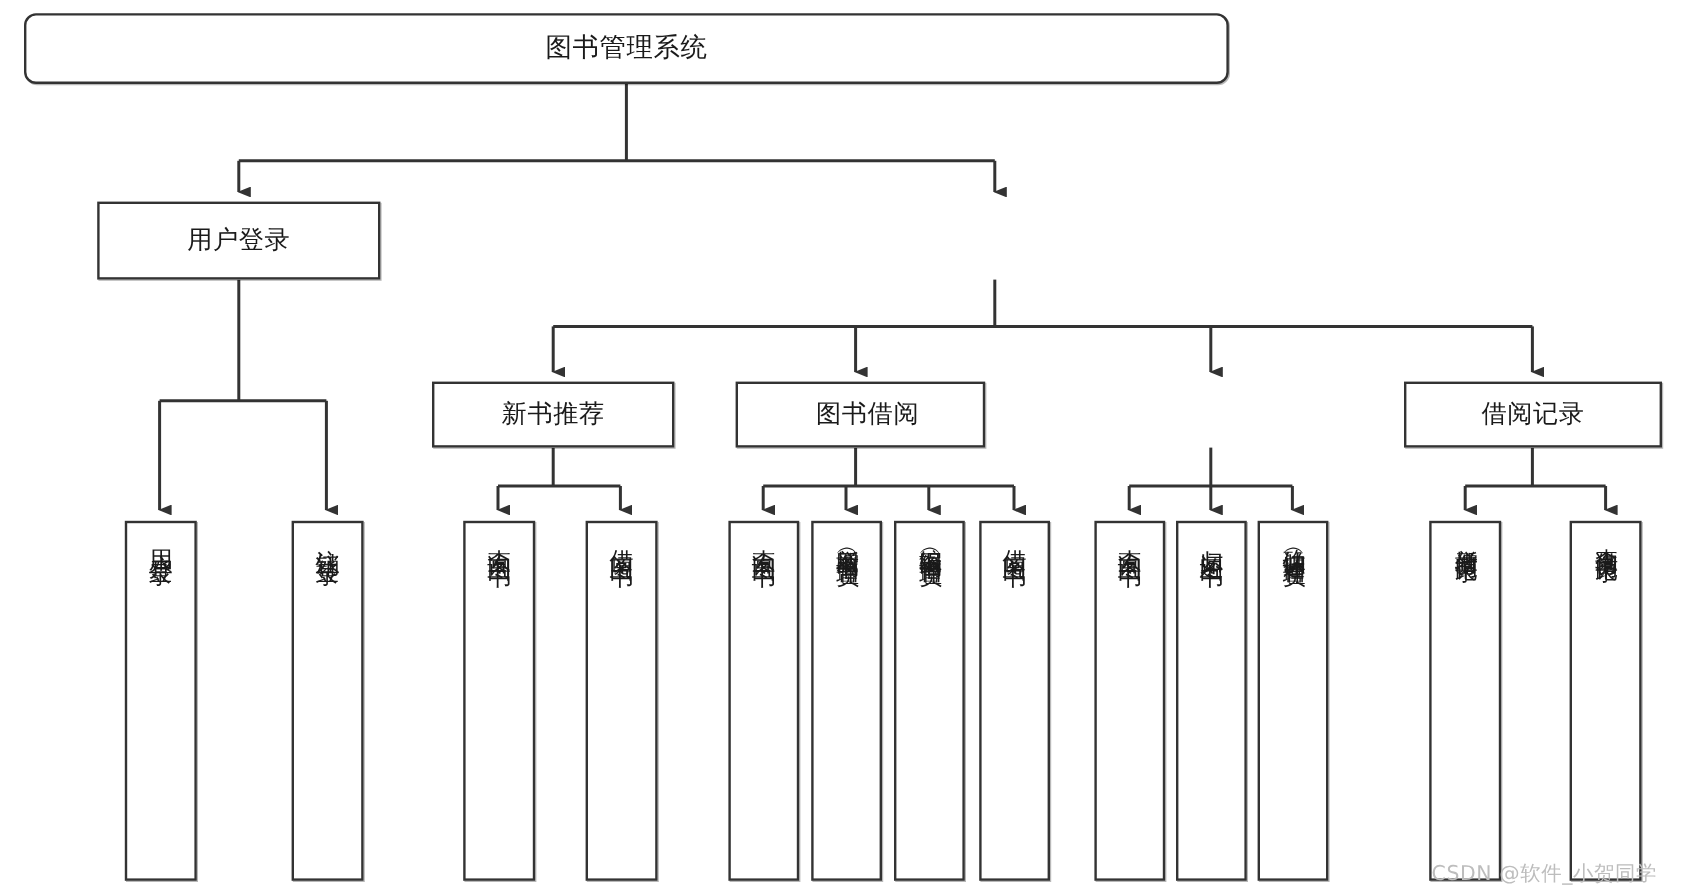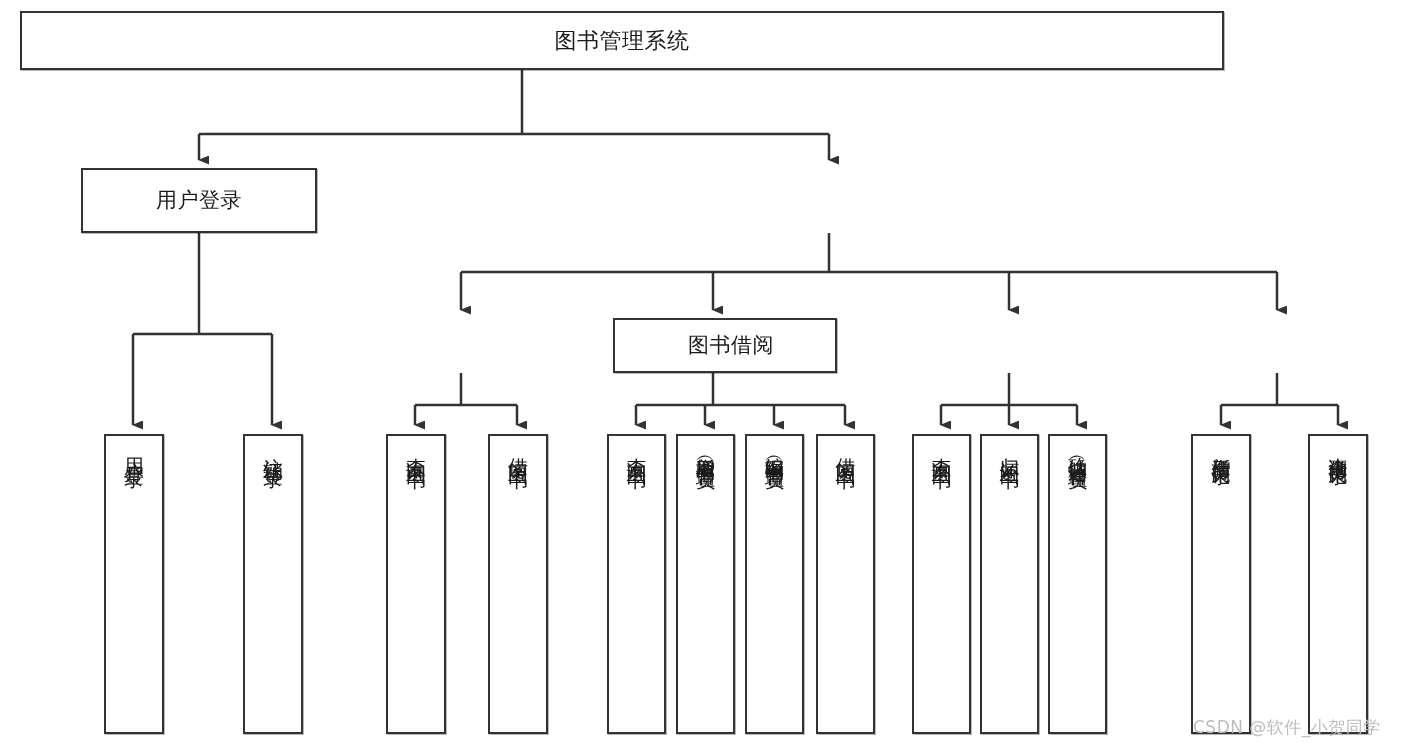--- a/index.html
+++ b/index.html
@@ -126,30 +126,36 @@
       <path d="M1009,405 L1009,425" marker-end="url(#arrowhead)"></path>
       <path d="M1077,405 L1077,425" marker-end="url(#arrowhead)"></path>
 
       <path d="M1277,373 L1277,405"></path>
       <path d="M1221,405 L1338,405"></path>
       <path d="M1221,405 L1221,425" marker-end="url(#arrowhead)"></path>
       <path d="M1338,405 L1338,425" marker-end="url(#arrowhead)"></path>
     </g>
   </svg>
 
-  <div class="node horiz root" style="left:20px; top:11px; width:1204px; height:59px;">
+  <div class="node horiz root" style="left:20px; top:11px; width:1004px; height:59px;border-radius:10px;">
     <span class="node-label">图书管理系统</span>
   </div>
 
   <div class="node horiz" style="left:81px; top:168px; width:236px; height:65px;">
     <span class="node-label">用户登录</span>
   </div>
 
-  <div class="node horiz" style="left:613px; top:318px; width:224px; height:55px;padding-left:12px;">
+  <div class="node horiz" style="left:360px; top:318px; width:202px; height:55px;">
+    <span class="node-label">新书推荐</span>
+  </div>
+  <div class="node horiz" style="left:613px; top:318px; width:208px; height:55px;padding-left:12px;">
     <span class="node-label">图书借阅</span>
+  </div>
+  <div class="node horiz" style="left:1170px; top:318px; width:215px; height:55px;">
+    <span class="node-label">借阅记录</span>
   </div>
 
   <div class="node vert" style="left:104px; top:434px; width:60px; height:300px;">
     <span class="node-label">用户登录</span>
   </div>
   <div class="node vert" style="left:243px; top:434px; width:60px; height:300px;">
     <span class="node-label">注销登录</span>
   </div>
 
   <div class="node vert" style="left:386px; top:434px; width:60px; height:300px;">

